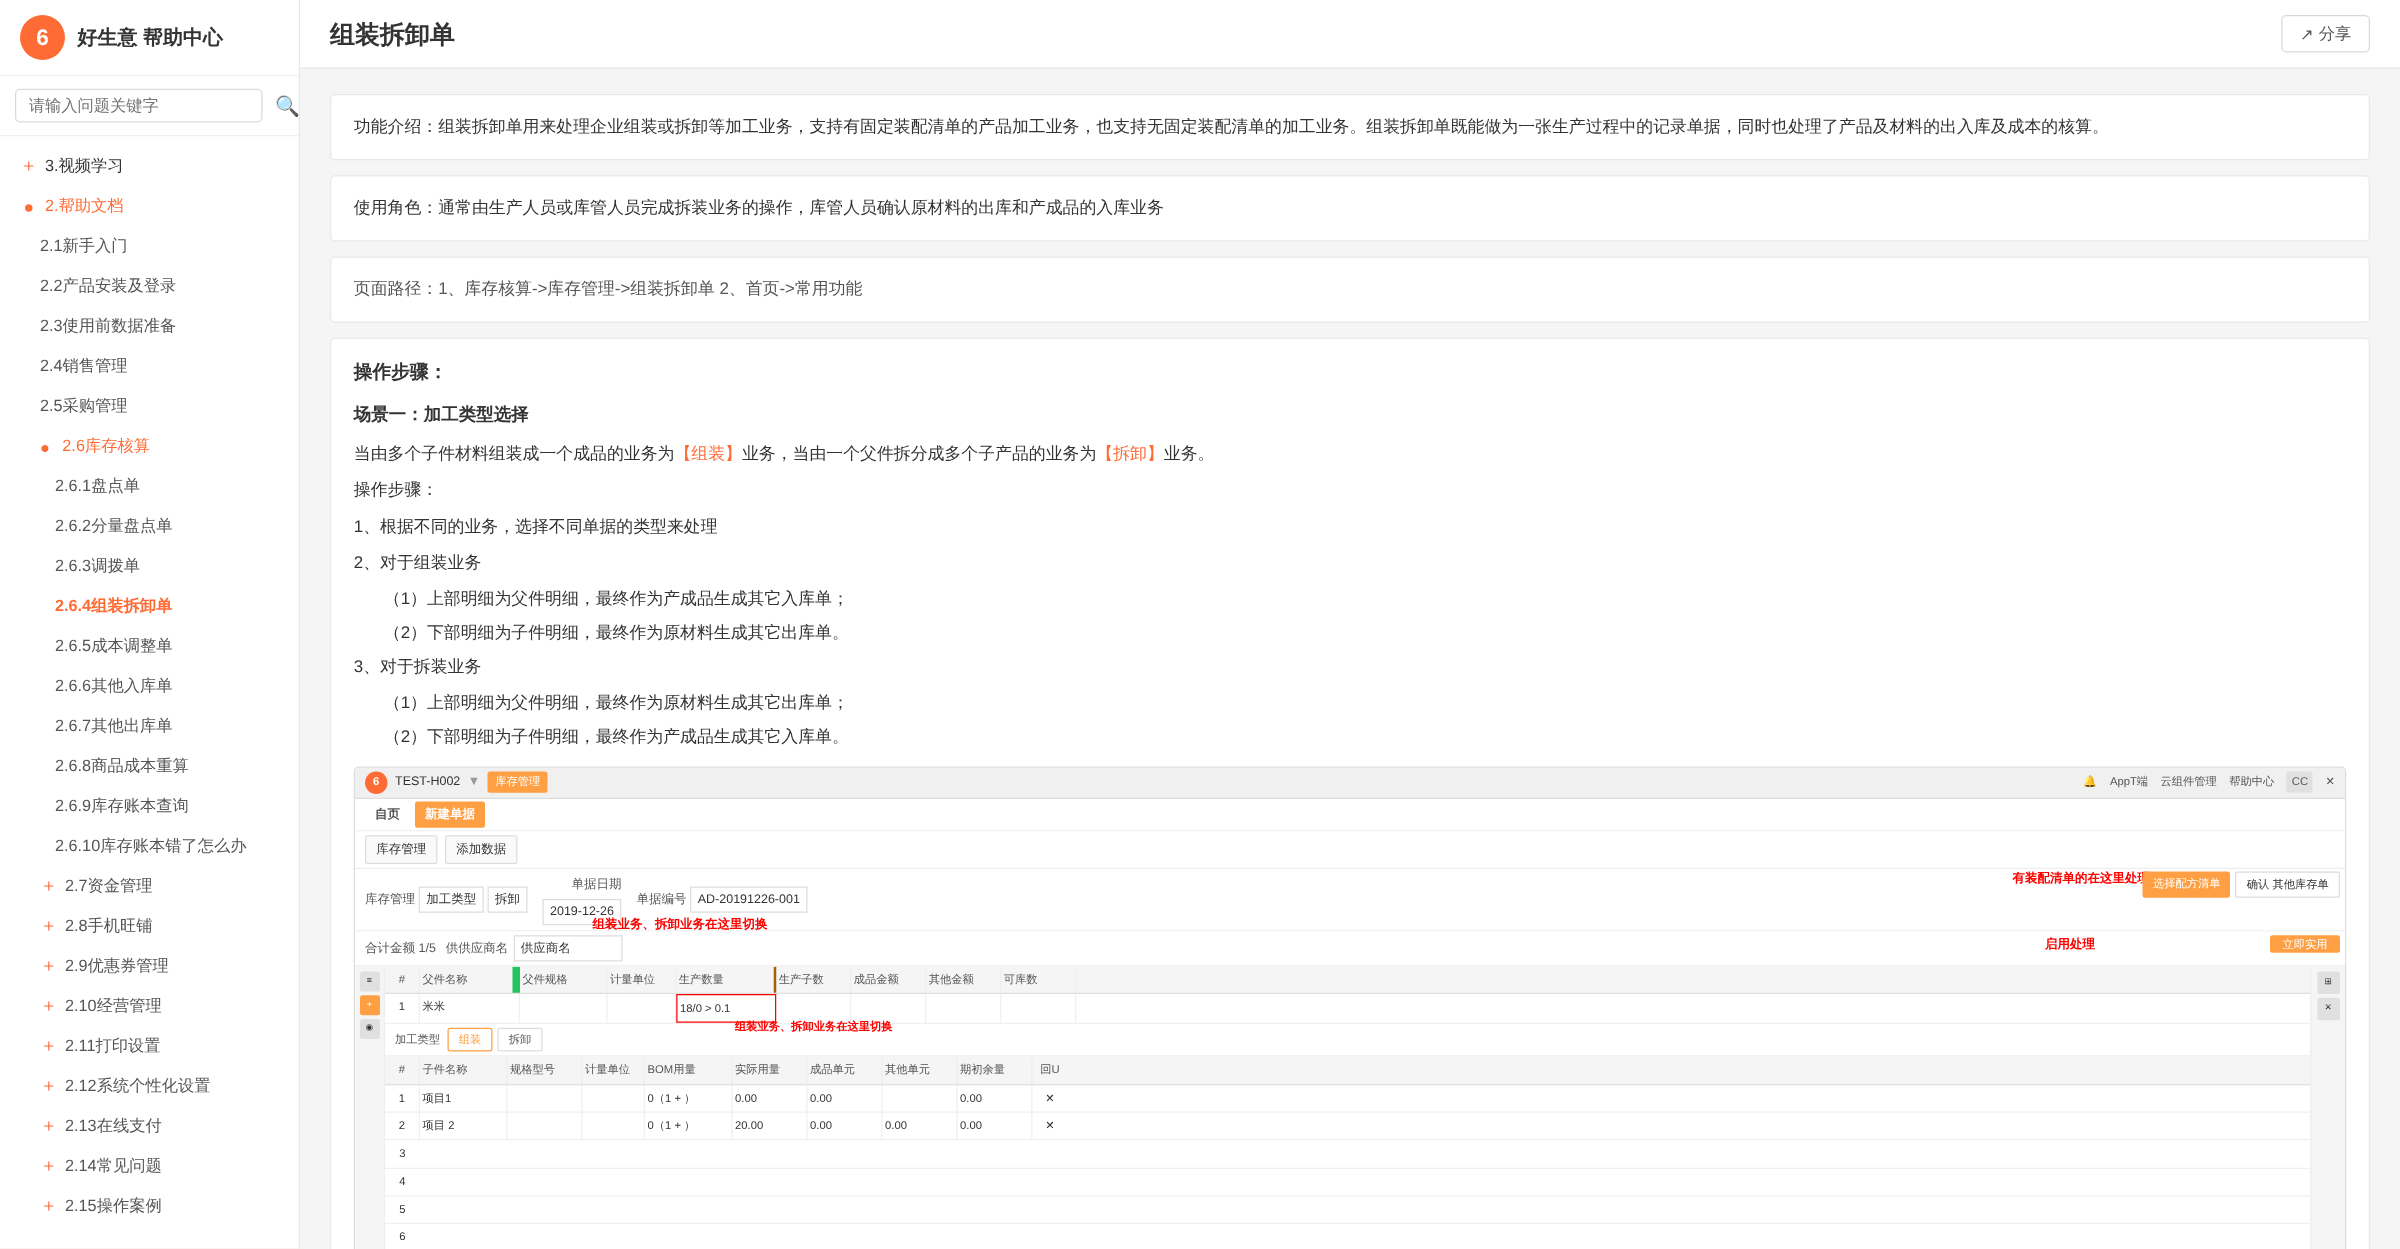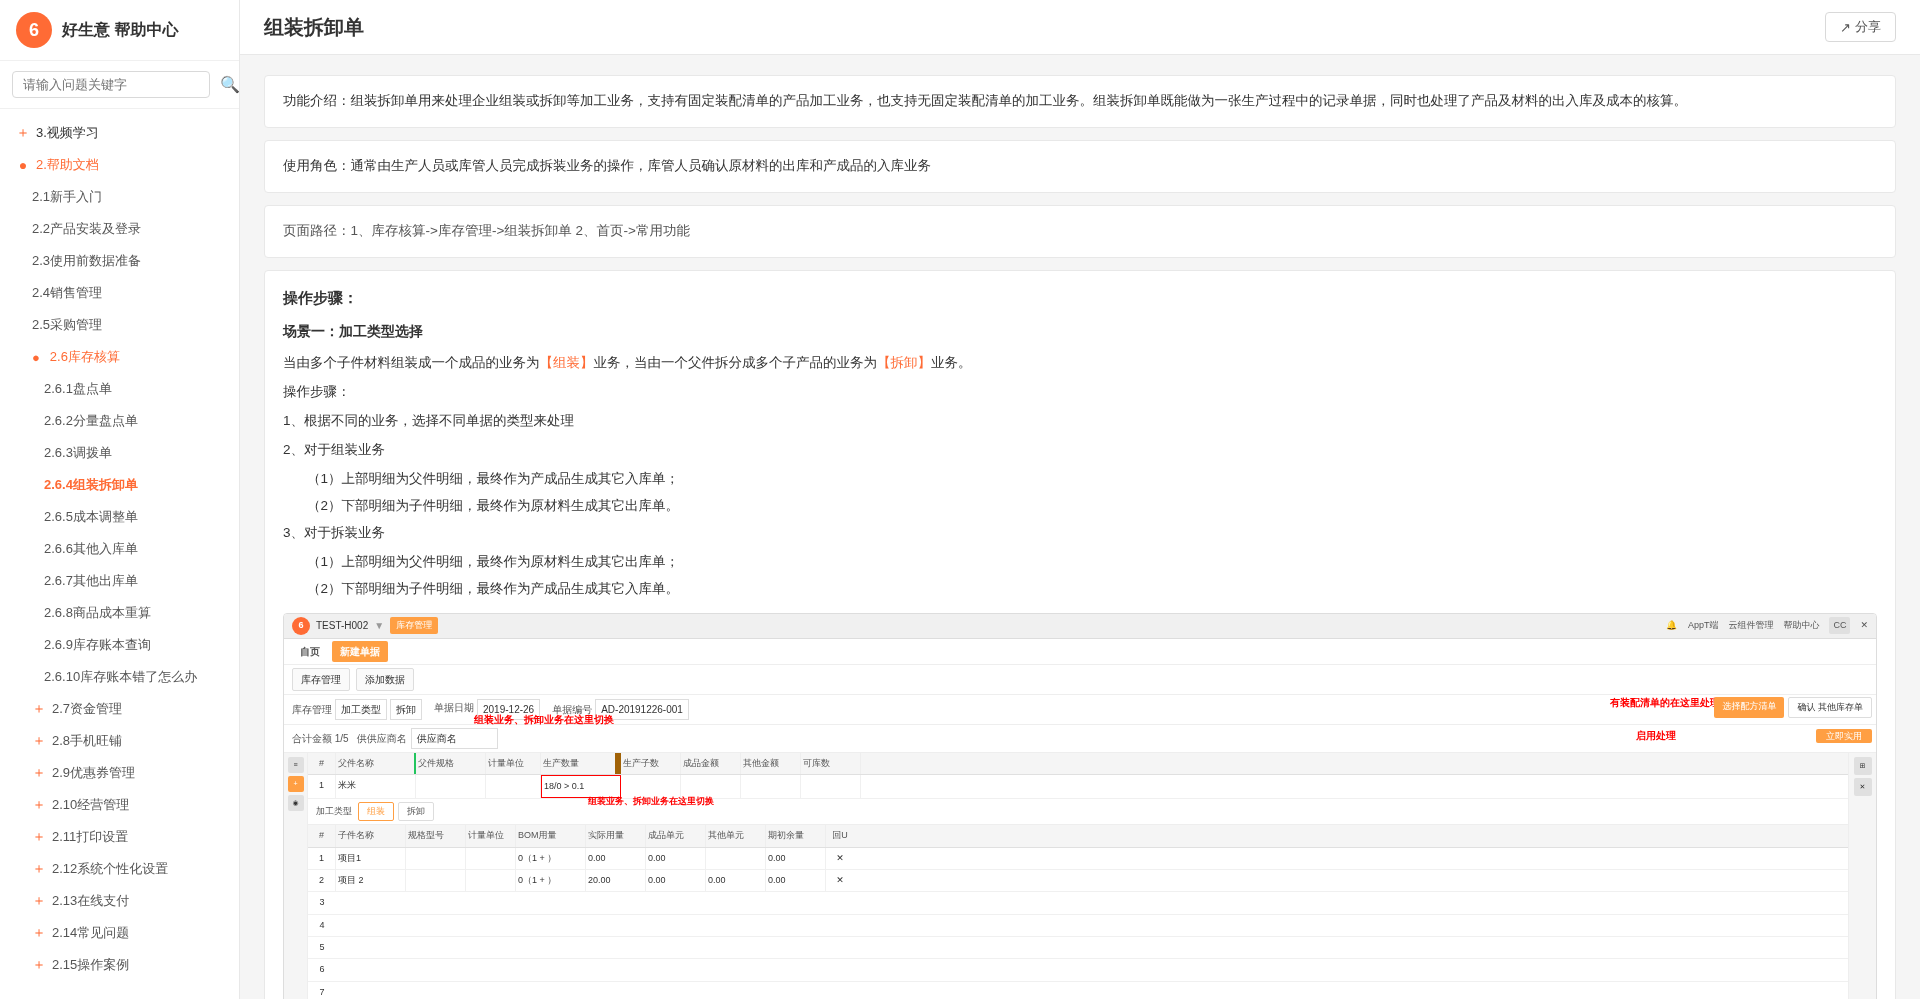--- a/index.html
+++ b/index.html
@@ -386,21 +386,21 @@
           <div style="padding:2px 8px; border:1px solid #ddd; border-radius:2px; background:#fafafa;">添加数据</div>
           <span style="flex:1;"></span>
         </div>
 
         <div style="background:#fff; padding:4px 8px; border-bottom:1px solid #eee; display:flex; align-items:center; gap:12px; font-size:10px; flex-wrap:wrap; position:relative;">
           <div style="display:flex;align-items:center;gap:3px;">
             <span style="color:#555;">库存管理</span>
             <span style="border:1px solid #ddd;padding:1px 5px;background:#fff;min-width:50px;">加工类型</span>
             <span style="border:1px solid #ddd;padding:1px 5px;background:#fff;">拆卸</span>
           </div>
-          <div style="display:flex;align-items:flex-start;gap:3px;">
+          <div style="display:flex;align-items:flex-end;gap:3px;flex-direction:column;">
             <span style="color:#555;">单据日期</span>
             <span style="border:1px solid #ddd;padding:1px 5px;background:#fff;">2019-12-26</span>
           </div>
           <div style="display:flex;align-items:center;gap:3px;">
             <span style="color:#555;">单据编号</span>
             <span style="border:1px solid #ddd;padding:1px 5px;background:#fff;">AD-20191226-001</span>
           </div>
 
           <div style="position:absolute;right:140px;top:-2px;display:flex;align-items:center;gap:4px;">
             <span style="color:red;font-size:10px;font-weight:bold;white-space:nowrap;">有装配清单的在这里处理</span>
@@ -434,24 +434,24 @@
           <div style="width:24px;background:#f5f5f5;border-right:1px solid #eee;display:flex;flex-direction:column;align-items:center;padding:4px 0;gap:3px;">
             <div style="width:16px;height:16px;background:#e0e0e0;border-radius:2px;font-size:7px;text-align:center;line-height:16px;">≡</div>
             <div style="width:16px;height:16px;background:#ff9f43;border-radius:2px;font-size:7px;text-align:center;line-height:16px;color:#fff;">+</div>
             <div style="width:16px;height:16px;background:#e0e0e0;border-radius:2px;font-size:7px;text-align:center;line-height:16px;">◉</div>
           </div>
 
           <div style="flex:1;">
 
             <div style="display:grid;grid-template-columns:28px 80px 70px 55px 80px 60px 60px 60px 60px 28px;background:#f5f5f5;border-bottom:1px solid #e0e0e0;font-size:9px;color:#555;">
               <div style="padding:3px 2px;border-right:1px solid #eee;text-align:center;">#</div>
-              <div style="padding:3px 2px;border-right:2px solid #22c55e;">父件名称</div>
+              <div style="padding:3px 2px;border-right:6px solid #22c55e;">父件名称</div>
               <div style="padding:3px 2px;border-right:1px solid #eee;">父件规格</div>
               <div style="padding:3px 2px;border-right:1px solid #eee;">计量单位</div>
-              <div style="padding:3px 2px;border-right:6px solid #a16207;">生产数量</div>
+              <div style="padding:3px 2px;border-right:2px solid #a16207;">生产数量</div>
               <div style="padding:3px 2px;border-right:1px solid #eee;">生产子数</div>
               <div style="padding:3px 2px;border-right:1px solid #eee;">成品金额</div>
               <div style="padding:3px 2px;border-right:1px solid #eee;">其他金额</div>
               <div style="padding:3px 2px;border-right:1px solid #eee;">可库数</div>
               <div style="padding:3px 2px;text-align:center;"></div>
             </div>
 
             <div style="display:grid;grid-template-columns:28px 80px 70px 55px 80px 60px 60px 60px 60px 28px;border-bottom:1px solid #f0f0f0;font-size:9px;background:#fff;">
               <div style="padding:3px 2px;border-right:1px solid #f0f0f0;text-align:center;">1</div>
               <div style="padding:3px 2px;border-right:1px solid #f0f0f0;">米米</div>

